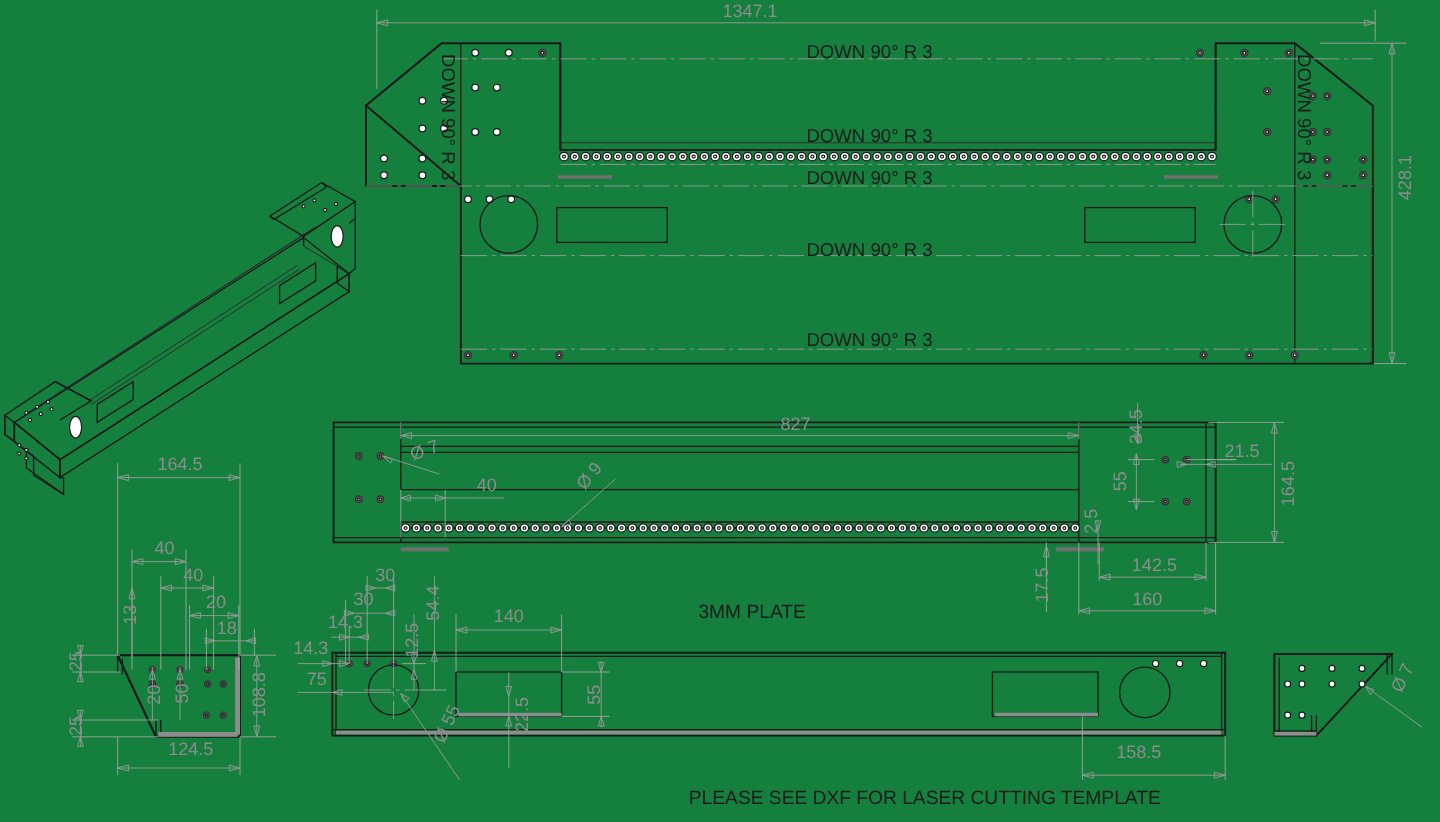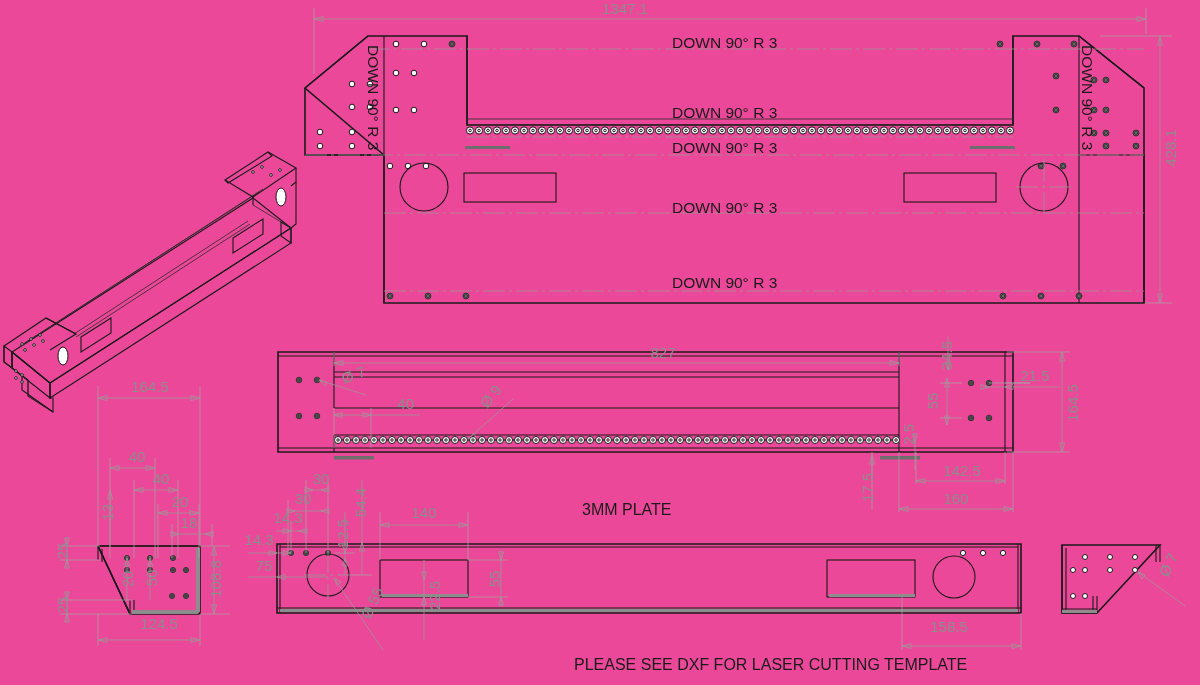--- a/index.html
+++ b/index.html
@@ -1,18 +1,18 @@
 <!DOCTYPE html>
 <html><head>
 <meta charset="utf-8">
 <style>
   html,body{margin:0;padding:0;background:#fff;}
   body{width:1200px;height:685px;overflow:hidden;
        font-family:"Liberation Sans", sans-serif;}
-  #sheet{position:relative;width:1200px;height:685px;background:#ec4899;}
+  #sheet{position:relative;width:1200px;height:685px;background:#15803d;}
   svg{display:block;}
   .ln{stroke:#1a1a1a;stroke-width:1.1;fill:none;}
   .ln2{stroke:#1a1a1a;stroke-width:1.6;fill:none;}
   .lnthin{stroke:#2a2a2a;stroke-width:0.8;fill:none;}
   .dimln{stroke:#9a9a9a;stroke-width:0.75;fill:none;}
   .extln{stroke:#a8a8a8;stroke-width:0.7;fill:none;}
   .centerln{stroke:#9a9a9a;stroke-width:0.75;fill:none;
             stroke-dasharray:22 4 3 4;}
   .hole{stroke:#1a1a1a;stroke-width:1;fill:#ffffff;}
   .holef{stroke:#333;stroke-width:0.9;fill:#555;}

